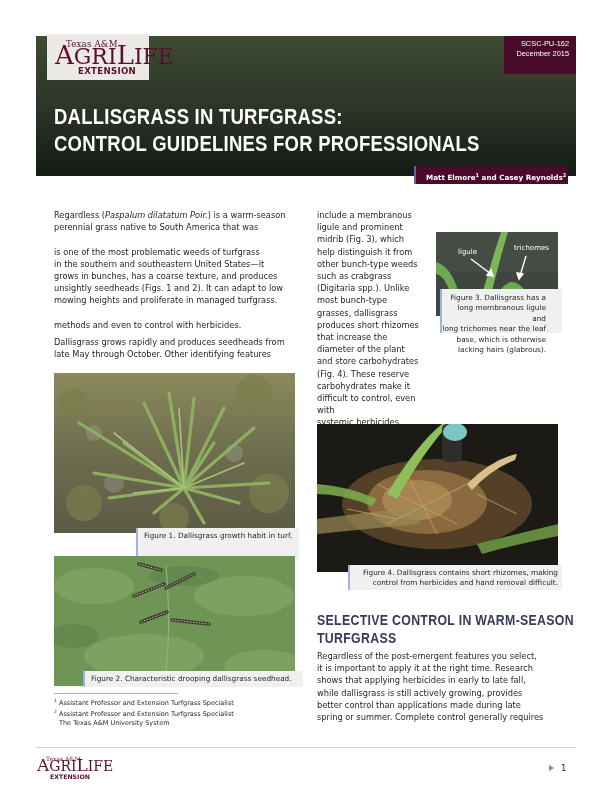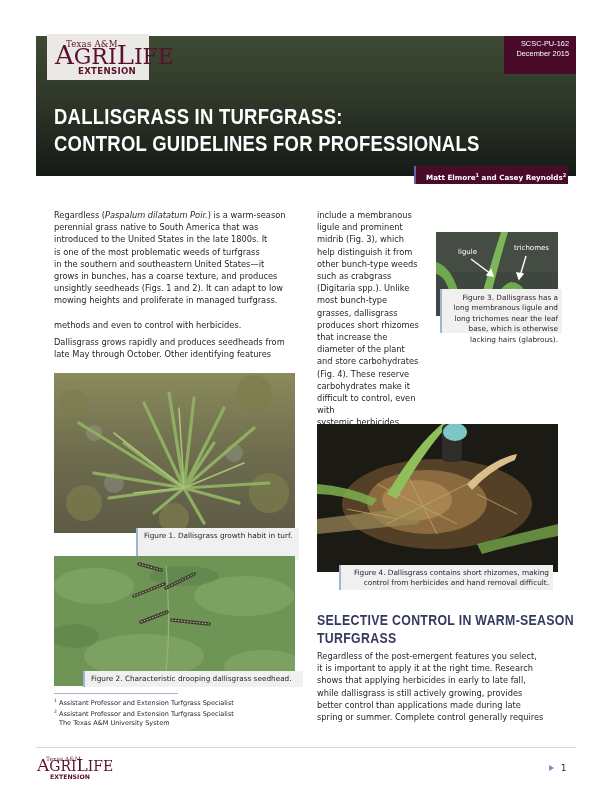--- a/index.html
+++ b/index.html
@@ -65,21 +65,21 @@
   <span>CONTROL GUIDELINES FOR PROFESSIONALS</span>
 </h1>
 
 <div class="author-bar">
   <span>Matt Elmore</span><sup>1</sup><span style="white-space:pre"> and </span><span>Casey Reynolds</span><sup>2</sup>
 </div>
 
 <p class="text col1p" style="top:209px;">
   <span>Regardless (</span><i>Paspalum dilatatum Poir.</i><span>) is a warm-season</span><br>
   <span>perennial grass native to South America that was</span><br>
-  <span>introduced to the United States in the late 1800s. It</span><br>
+  <br>
   <span>is one of the most problematic weeds of turfgrass</span><br>
   <span>in the southern and southeastern United States—it</span><br>
   <span>grows in bunches, has a coarse texture, and produces</span><br>
   <span>unsightly seedheads (Figs. 1 and 2). It can adapt to low</span><br>
   <span>mowing heights and proliferate in managed turfgrass.</span><br>
   <br>
   <span>methods and even to control with herbicides.</span>
 </p>
 
 <p class="text col1p" style="top:336px;">
@@ -207,21 +207,21 @@
     <g stroke="#ffffff" stroke-width="1.4" fill="#ffffff">
       <line x1="35" y1="27" x2="55" y2="42"></line>
       <polygon points="57,44 51,43 55,38"></polygon>
       <line x1="90" y1="24" x2="84" y2="44"></line>
       <polygon points="83,47 81,41 87,42"></polygon>
     </g>
     <text x="22" y="22" font-family="DejaVu Sans, sans-serif" font-size="7" fill="#ffffff">ligule</text>
     <text x="78" y="18" font-family="DejaVu Sans, sans-serif" font-size="7" fill="#ffffff">trichomes</text>
   </svg>
 </div>
-<div class="caption" style="left:440px; top:289px; width:122px; height:44px; padding:4px 4px 0 0; text-align:right;">
+<div class="caption" style="left:440px; top:289px; width:122px; height:44px; padding:4px 16px 0 0; text-align:right;">
   <span>Figure 3. Dallisgrass has a</span><br>
   <span>long membranous ligule and</span><br>
   <span>long trichomes near the leaf</span><br>
   <span>base, which is otherwise</span><br>
   <span>lacking hairs (glabrous).</span>
 </div>
 
 <div class="photo" style="left:317px; top:424px; width:241px; height:148px;">
   <svg width="241" height="148" viewBox="0 0 241 148">
     <rect width="241" height="148" fill="#1c1a14"></rect>
@@ -237,21 +237,21 @@
     <ellipse cx="138" cy="8" rx="12" ry="9" fill="#7ec6c5"></ellipse>
     <g stroke="#c9a266" stroke-width="1" opacity="0.8">
       <line x1="60" y1="60" x2="140" y2="100"></line>
         <line x1="70" y1="100" x2="150" y2="60"></line>
         <line x1="90" y1="50" x2="120" y2="110"></line>
       <line x1="160" y1="70" x2="200" y2="90"></line>
         <line x1="30" y1="85" x2="80" y2="95"></line>
     </g>
   </svg>
 </div>
-<div class="caption" style="left:339px; top:565px; width:214px; height:25px; padding:3px 4px 8px 0; text-align:right;">
+<div class="caption" style="left:348px; top:565px; width:214px; height:25px; padding:3px 4px 8px 0; text-align:right;">
   <span>Figure 4. Dallisgrass contains short rhizomes, making</span><br>
   <span>control from herbicides and hand removal difficult.</span>
 </div>
 
 <h2 class="section-head">
   <span>SELECTIVE CONTROL IN WARM-SEASON</span><br>
   <span>TURFGRASS</span>
 </h2>
 
 <p class="text col2p" style="top:650px; width:262px;">

